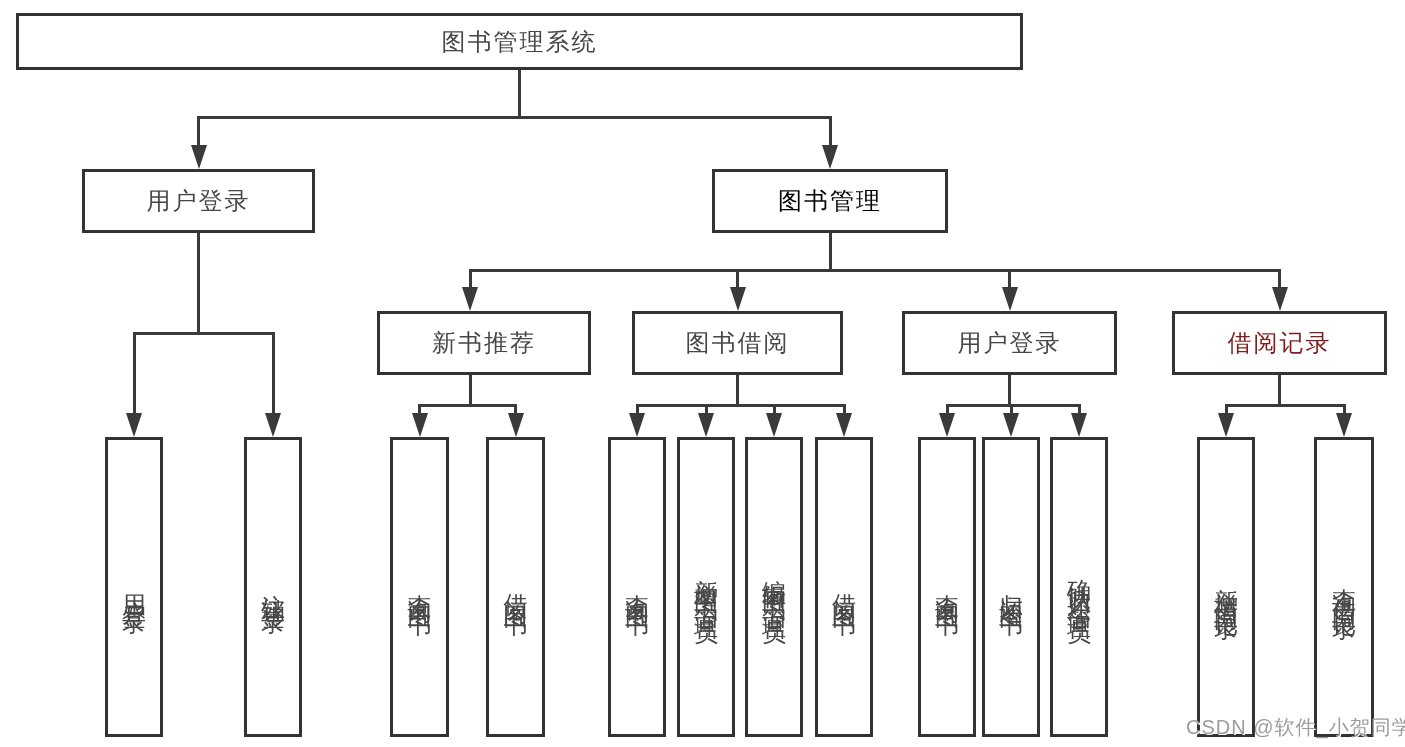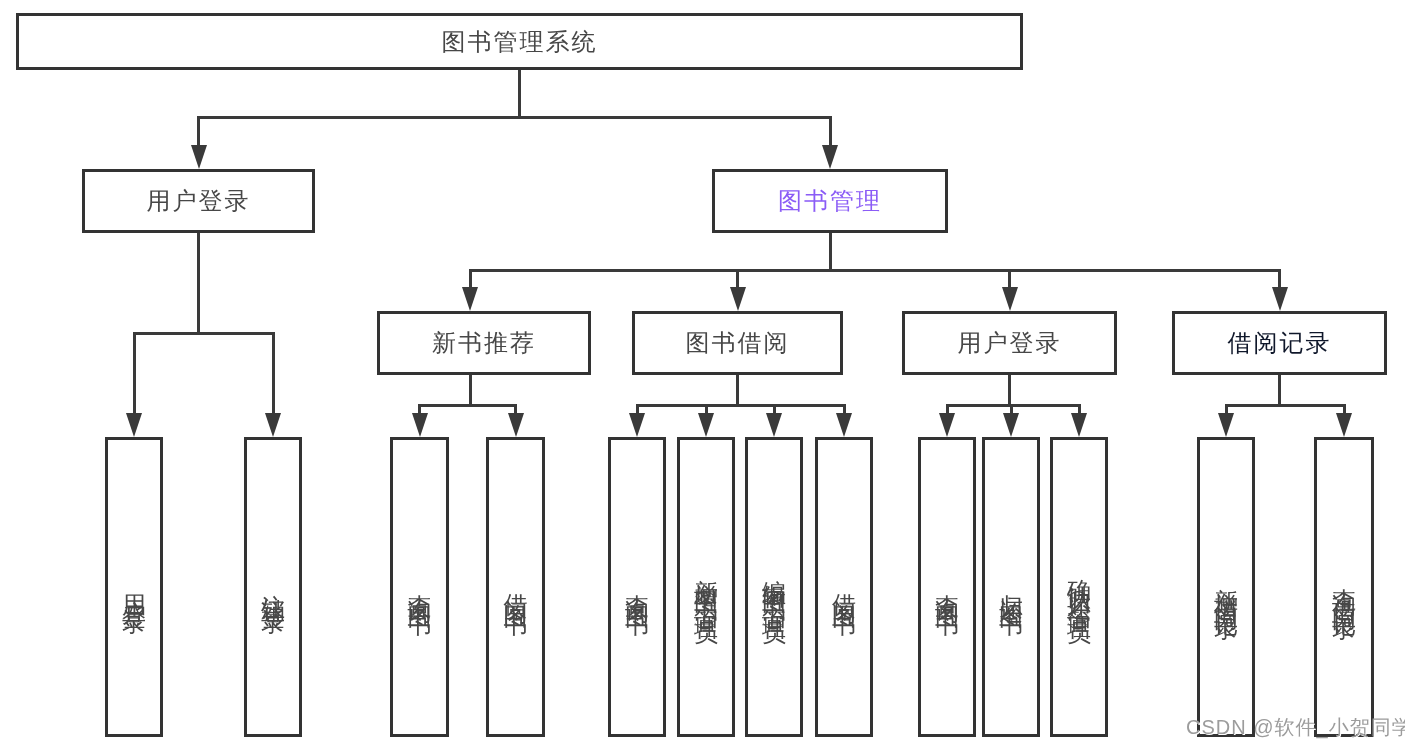--- a/index.html
+++ b/index.html
@@ -62,33 +62,33 @@
 <body>
 
 <div id="stage" style="background: rgb(255, 255, 255);">
   <div class="watermark" style="color: rgb(156, 156, 156);">CSDN @软件_小贺同学</div>
 <div class="node" style="left: 16px; top: 13px; width: 1007px; height: 57px; border-color: rgb(51, 51, 51); background: rgb(255, 255, 255); color: rgb(71, 71, 71);">
       <span class="lbl">图书管理系统</span>
     </div>
     <div class="node" style="left: 82px; top: 169px; width: 233px; height: 64px; border-color: rgb(51, 51, 51); background: rgb(255, 255, 255); color: rgb(71, 71, 71);">
       <span class="lbl">用户登录</span>
     </div>
-    <div class="node" style="left: 712px; top: 169px; width: 236px; height: 64px; border-color: rgb(51, 51, 51); background: rgb(255, 255, 255); color: #8b5cf6;">
+    <div class="node" style="left: 712px; top: 169px; width: 236px; height: 64px; border-color: rgb(51, 51, 51); background: rgb(255, 255, 255); color: #000000;">
       <span class="lbl">图书管理</span>
     </div>
     <div class="node" style="left: 377px; top: 311px; width: 214px; height: 64px; border-color: rgb(51, 51, 51); background: rgb(255, 255, 255); color: rgb(71, 71, 71);">
       <span class="lbl">新书推荐</span>
     </div>
     <div class="node" style="left: 632px; top: 311px; width: 211px; height: 64px; border-color: rgb(51, 51, 51); background: rgb(255, 255, 255); color: rgb(71, 71, 71);">
       <span class="lbl">图书借阅</span>
     </div>
     <div class="node" style="left: 902px; top: 311px; width: 215px; height: 64px; border-color: rgb(51, 51, 51); background: rgb(255, 255, 255); color: rgb(71, 71, 71);">
       <span class="lbl">用户登录</span>
     </div>
-    <div class="node" style="left: 1172px; top: 311px; width: 215px; height: 64px; border-color: rgb(51, 51, 51); background: rgb(255, 255, 255); color: #0f172a;">
+    <div class="node" style="left: 1172px; top: 311px; width: 215px; height: 64px; border-color: rgb(51, 51, 51); background: rgb(255, 255, 255); color: #7f1d1d;">
       <span class="lbl">借阅记录</span>
     </div>
     <div class="node vert" style="left: 105px; top: 437px; width: 58px; height: 300px; border-color: rgb(51, 51, 51); background: rgb(255, 255, 255); color: rgb(71, 71, 71);">
       <span class="lbl">用户登录</span>
     </div>
     <div class="node vert" style="left: 244px; top: 437px; width: 58px; height: 300px; border-color: rgb(51, 51, 51); background: rgb(255, 255, 255); color: rgb(71, 71, 71);">
       <span class="lbl">注销登录</span>
     </div>
     <div class="node vert" style="left: 390px; top: 437px; width: 59px; height: 300px; border-color: rgb(51, 51, 51); background: rgb(255, 255, 255); color: rgb(71, 71, 71);">
       <span class="lbl">查询图书</span>

